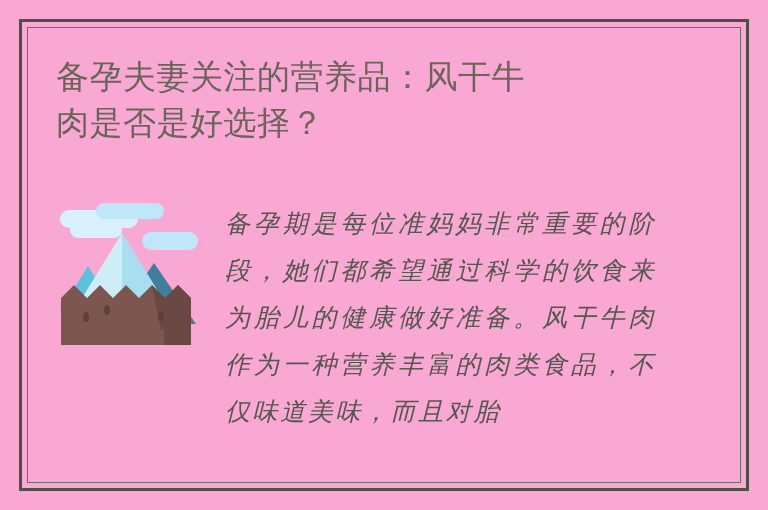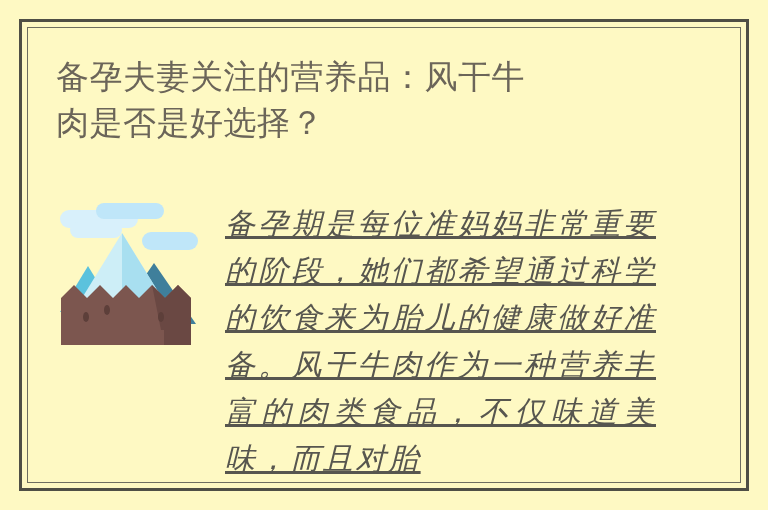--- a/index.html
+++ b/index.html
@@ -11,21 +11,21 @@
     height: 510px;
     overflow: hidden;
     background: #fdfcf7;
     font-family: "Liberation Sans", "DejaVu Sans", sans-serif;
   }
 
   #page {
     position: relative;
     width: 768px;
     height: 510px;
-    background: #fef9c3;
+    background: #f9a8d4;
     box-sizing: border-box;
   }
 
   
   .frame-outer {
     position: absolute;
     left: 19px;
     top: 19px;
     width: 730px;
     height: 472px;
@@ -74,30 +74,29 @@
     width: 155px;
     height: 160px;
     flex: 0 0 155px;
   }
   .illustration svg { display: block; }
 
   .body-text {
     flex: 1 1 auto;
     margin-left: 14px;
     color: #57564f;
-    font-size: 30px;
+    font-size: 25px;
     line-height: 47px;
     letter-spacing: 2.6px;
     font-family: "Liberation Serif", "DejaVu Serif", serif;
     font-style: italic;
     text-align: justify;
     text-justify: inter-character;
     width: 420px;
     word-break: break-all;
-    text-decoration: underline;
   }
 </style>
 </head>
 <body>
 
 <div id="page">
 
   <div class="frame-outer"></div>
   <div class="frame-inner"></div>
 

